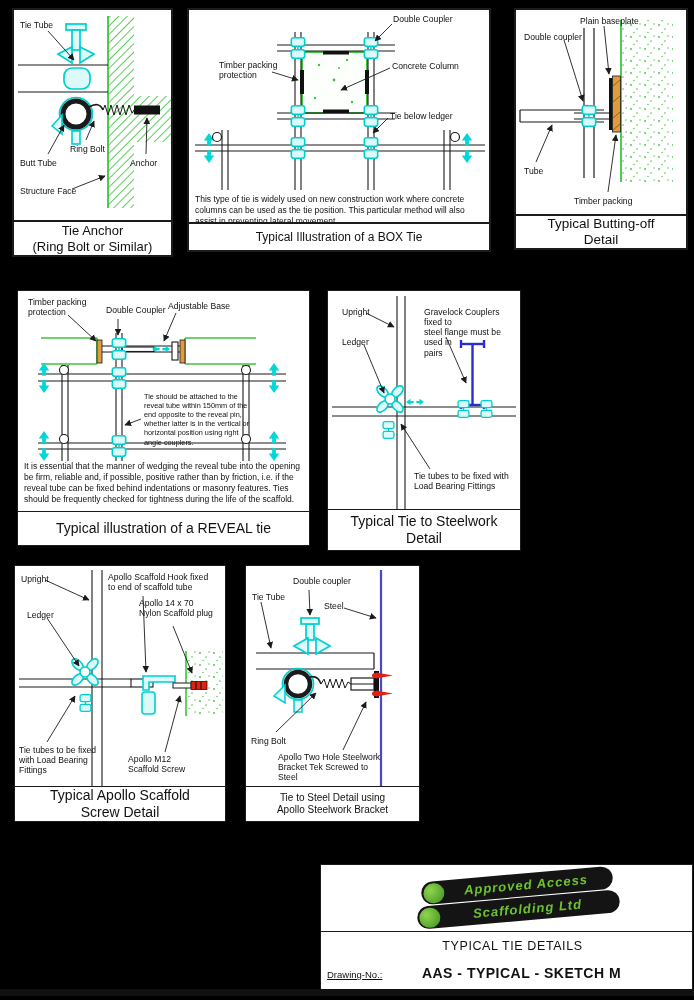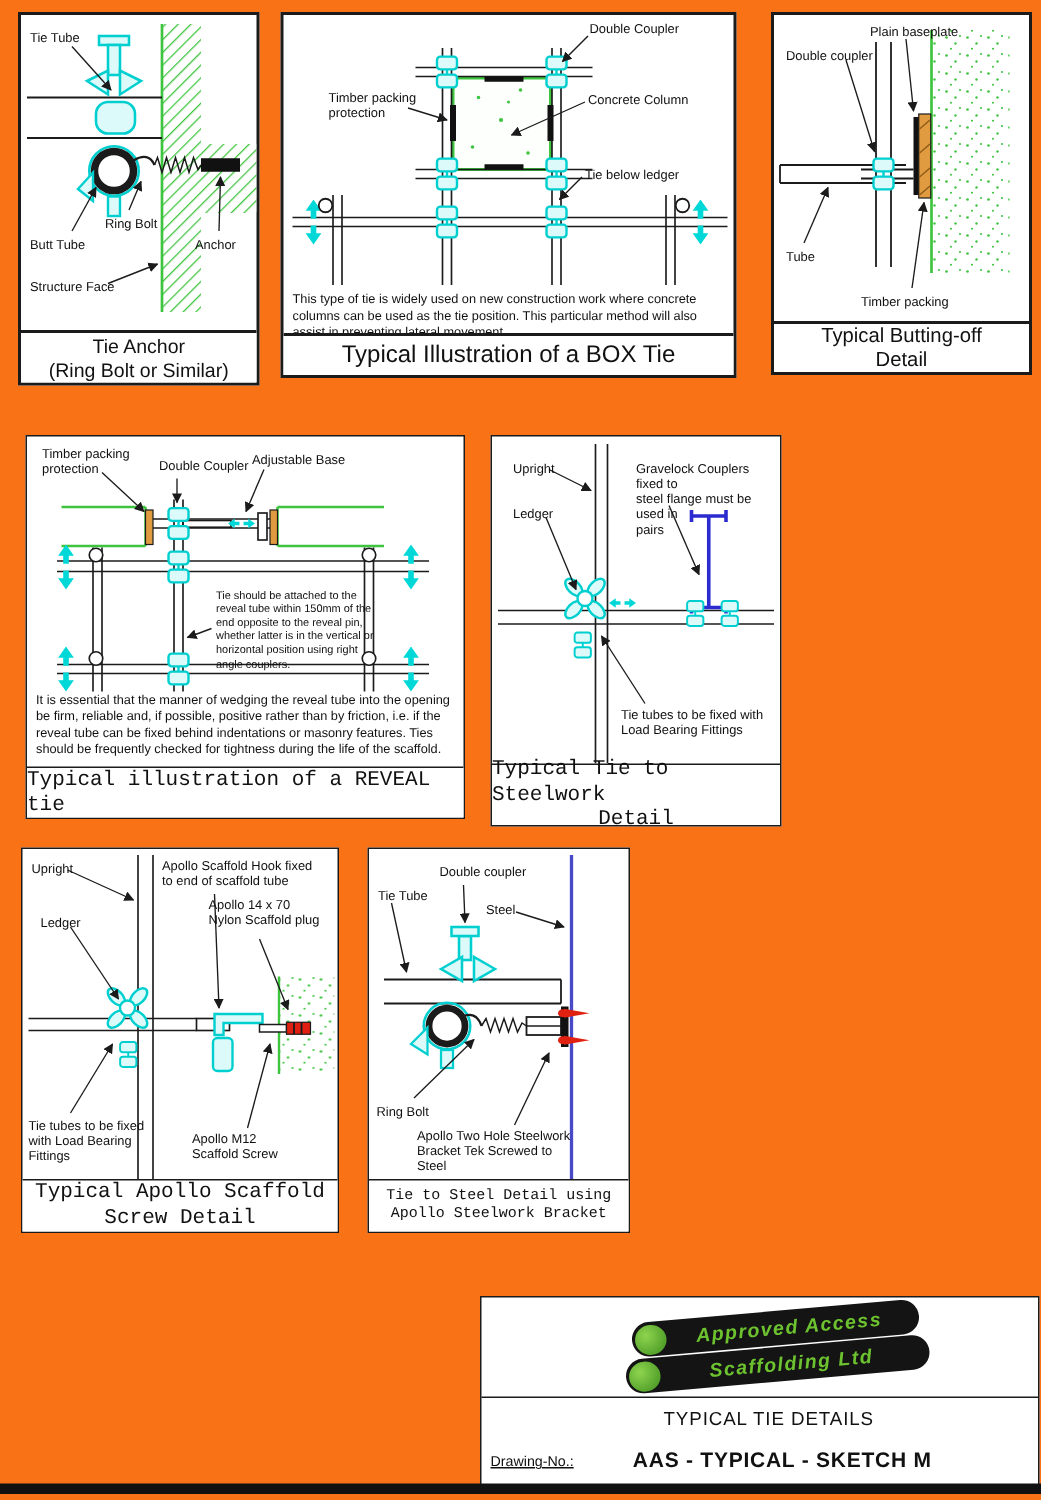--- a/index.html
+++ b/index.html
@@ -1,27 +1,27 @@
 <!DOCTYPE html>
 <html><head>
 <meta charset="utf-8">
 <style>
   html,body{margin:0;padding:0;background:#fff;}
-  #sheet{position:relative;width:694px;height:1000px;background:#f97316;
+  #sheet{position:relative;width:694px;height:1000px;background:#000000;
          font-family:"Liberation Sans",sans-serif;color:#111;overflow:hidden;}
   .panel{position:absolute;background:#fff;border:2px solid #1b1b1b;box-sizing:border-box;}
   .panel.thin{border-width:1.5px;}
   .art{position:absolute;left:0;top:0;}
   .lb{position:absolute;font-size:8.6px;line-height:1.18;color:#101010;white-space:pre-line;}
   .note{position:absolute;font-size:8.5px;line-height:1.3;color:#101010;}
   .tinynote{position:absolute;font-size:7.3px;line-height:1.25;color:#101010;}
   .ptitle{position:absolute;left:0;right:0;bottom:0;border-top:2px solid #1b1b1b;
           display:flex;flex-direction:column;align-items:center;justify-content:center;
           font-size:13.5px;line-height:1.2;background:#fff;}
-  .panel.thin .ptitle{border-top-width:1.5px;font-family:Liberation Mono, monospace;}
+  .panel.thin .ptitle{border-top-width:1.5px;}
   
   #tblock{position:absolute;left:320px;top:864px;width:373px;height:128px;
           border:1.5px solid #1b1b1b;box-sizing:border-box;background:#fff;}
   #logoarea{position:absolute;left:0;top:0;right:0;height:66px;border-bottom:1.5px solid #1b1b1b;}
   .tube{position:absolute;height:23px;background:#141414;border-radius:12px;
         color:#6dc32f;font-weight:bold;font-style:italic;display:flex;align-items:center;
         justify-content:center;letter-spacing:1px;font-size:13px;padding-left:18px;box-sizing:border-box;}
   .tube:before{content:"";position:absolute;left:2px;top:1.5px;width:21px;height:20px;border-radius:50%;
         background:radial-gradient(circle at 35% 35%,#8ed44e,#3f8f1f);}
   #tube1{left:100px;top:9px;width:192px;transform:rotate(-5deg);}
@@ -172,21 +172,21 @@
       <line x1="201" y1="58" x2="152" y2="80"></line>
       <line x1="199" y1="108" x2="184" y2="123"></line>
     </g>
   </svg>
   <div class="lb" style="left:204px;top:4px">Double Coupler</div>
   <div class="lb" style="left:30px;top:50px;width:72px">Timber packing
 protection</div>
   <div class="lb" style="left:203px;top:51px">Concrete Column</div>
   <div class="lb" style="left:201px;top:101px">Tie below ledger</div>
   <div class="note" style="left:6px;top:184px;width:290px">This type of tie is widely used on new construction work where concrete columns can be used as the tie position. This particular method will also assist in preventing lateral movement.</div>
-  <div class="ptitle" style="height:26px;font-size:16px">
+  <div class="ptitle" style="height:26px;font-size:12px">
     <div>Typical Illustration of a BOX Tie</div>
   </div>
 </div>
 
 <div class="panel" style="left:514px;top:8px;width:174px;height:242px">
   <svg class="art" width="170" height="210">
     <rect x="105" y="10" width="52" height="162" fill="url(#spk)"></rect>
     <line x1="105" y1="10" x2="105" y2="172" stroke="#3ec43e" stroke-width="1.8"></line>
     <g stroke="#1b1b1b" stroke-width="1.2" fill="none">
       <line x1="68" y1="18" x2="68" y2="168"></line>

